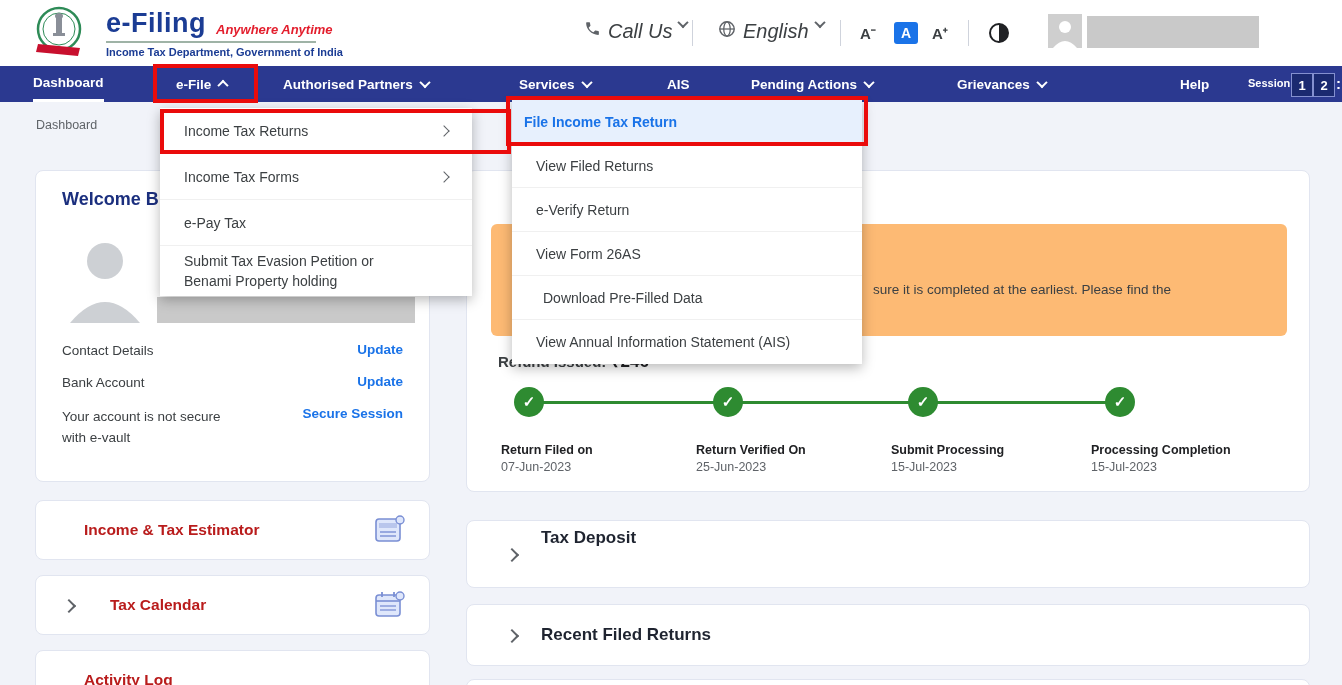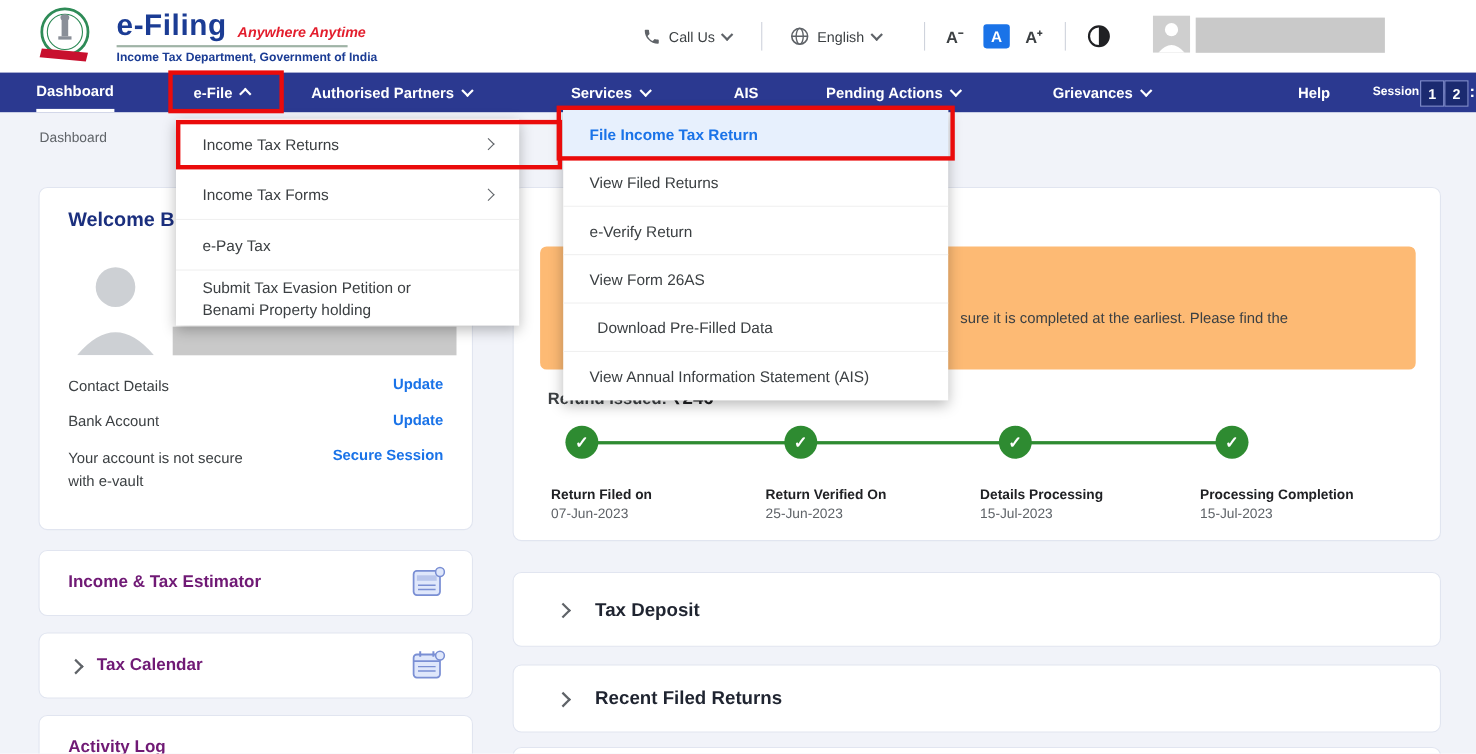--- a/index.html
+++ b/index.html
@@ -4,21 +4,21 @@
 <style>
   html,body{margin:0;padding:0;}
   #screen{position:relative;width:1342px;height:685px;overflow:hidden;background:#f1f3f9;
           font-family:"Liberation Sans",sans-serif;color:#3c4043;}
   .abs{position:absolute;}
   
   .header{left:0;top:0;width:1342px;height:66px;background:#fff;z-index:5;}
   .brand-name{font-size:27px;font-weight:700;color:#1b3c94;letter-spacing:.5px;}
   .brand-tag{font-size:13px;font-style:italic;color:#e31e2d;font-weight:700;}
   .brand-dept{font-size:11px;font-weight:700;color:#1b3c94;}
-  .util{display:flex;align-items:center;gap:7px;font-size:13px;color:#3c4043;}
+  .util{display:flex;align-items:flex-start;gap:7px;font-size:20px;color:#3c4043;font-style:italic;}
   .vdiv{width:1px;height:26px;background:#cfd3dc;}
   .fontbtn{font-size:15px;font-weight:700;color:#3c4043;}
   .font-default{background:#1a73e8;color:#fff;width:24px;height:22px;border-radius:3px;
                 display:flex;align-items:center;justify-content:center;font-size:14px;font-weight:700;}
   .redact{background:#c9c9c9;}
   
   .navbar{left:0;top:66px;width:1342px;height:36px;background:#2b3990;z-index:6;}
   .navitem{display:flex;align-items:center;gap:8px;height:36px;color:#fff;
            font-size:13.5px;font-weight:600;white-space:nowrap;}
   .nav-active{border-bottom:3px solid #fff;height:33px;}
@@ -28,30 +28,30 @@
   .chev-up{transform:rotate(-135deg) translate(-1px,-1px);}
   .sess-label{font-size:11px;font-weight:700;color:#fff;padding-left:42px;}
   .sess-box{width:20px;height:22px;background:#1b2a70;border:1px solid #8490cf;color:#fff;
             font-size:13px;font-weight:700;display:flex;align-items:center;justify-content:center;}
   .sess-sep{color:#fff;font-size:15px;font-weight:700;}
   
   .card{background:#fff;border:1px solid #e1e5f0;border-radius:8px;box-sizing:border-box;}
   .breadcrumb{font-size:12.5px;color:#5f6368;}
   .link{color:#1a73e8;font-weight:700;font-size:13.5px;}
   .row-label{font-size:13.5px;color:#3c4043;}
-  .tool-title{font-size:15.5px;font-weight:700;color:#701a75;}
+  .tool-title{font-size:15.5px;font-weight:700;color:#b91c1c;margin-left:22px;}
   .section-title{font-size:17px;font-weight:700;color:#1f2430;}
   .sec-chev{width:8px;height:8px;border-right:2px solid #5f6368;border-bottom:2px solid #5f6368;
             display:inline-block;transform:rotate(-45deg);}
   
   .menu-panel{background:#fff;box-shadow:0 4px 12px rgba(0,0,0,.28);z-index:20;}
   .menu-row{display:flex;align-items:center;justify-content:space-between;padding:0 24px;
             font-size:14px;color:#3c4043;box-sizing:border-box;border-bottom:1px solid #f0f0f0;}
   .menu-row:last-child{border-bottom:none;}
-  .menu-row.selected{background:#e7f0fd;color:#1a73e8;font-weight:600;border-bottom:1px solid #cfe0f7;}
+  .menu-row.selected{background:#e7f0fd;color:#1a73e8;font-weight:600;border-bottom:1px solid #cfe0f7;padding-left:12px;}
   .menu-arrow{width:7px;height:7px;border-right:1.6px solid #5f6368;border-bottom:1.6px solid #5f6368;
               display:inline-block;transform:rotate(-45deg);}
   .redbox{border:4px solid #ea0b0b;box-sizing:border-box;z-index:30;pointer-events:none;}
   
   .banner{background:#fdba74;border-radius:6px;}
   .banner-text{font-size:13.5px;color:#3c4043;}
   .refund-label{font-size:15px;font-weight:600;color:#3c4043;}
   .refund-amount{font-size:17px;font-weight:700;color:#202124;}
   .tl-line{height:3px;background:#2e8b31;}
   .tl-dot{width:30px;height:30px;border-radius:50%;background:#2e8b31;color:#fff;display:flex;
@@ -213,32 +213,32 @@
     <div class="abs tl-dot" style="left:638px;top:216px;">✓</div>
     <div class="abs" style="left:34px;top:272px;">
       <div class="tl-title">Return Filed on</div>
       <div class="tl-date">07-Jun-2023</div>
     </div>
     <div class="abs" style="left:229px;top:272px;">
       <div class="tl-title">Return Verified On</div>
       <div class="tl-date">25-Jun-2023</div>
     </div>
     <div class="abs" style="left:424px;top:272px;">
-      <div class="tl-title">Details Processing</div>
+      <div class="tl-title">Submit Processing</div>
       <div class="tl-date">15-Jul-2023</div>
     </div>
     <div class="abs" style="left:624px;top:272px;">
       <div class="tl-title">Processing Completion</div>
       <div class="tl-date">15-Jul-2023</div>
     </div>
   </div>
 
   <div class="abs card" style="left:466px;top:520px;width:844px;height:68px;">
     <span class="abs sec-chev" style="left:40px;top:29px;"></span>
-    <span class="abs section-title" style="left:74px;top:24px;">Tax Deposit</span>
+    <span class="abs section-title" style="left:74px;top:7px;">Tax Deposit</span>
   </div>
   <div class="abs card" style="left:466px;top:604px;width:844px;height:62px;">
     <span class="abs sec-chev" style="left:40px;top:26px;"></span>
     <span class="abs section-title" style="left:74px;top:20px;">Recent Filed Returns</span>
   </div>
   <div class="abs card" style="left:466px;top:679px;width:844px;height:30px;"></div>
 
   <div class="abs menu-panel" style="left:160px;top:108px;width:312px;">
     <div class="menu-row" style="height:46px;">
       <span>Income Tax Returns</span>

